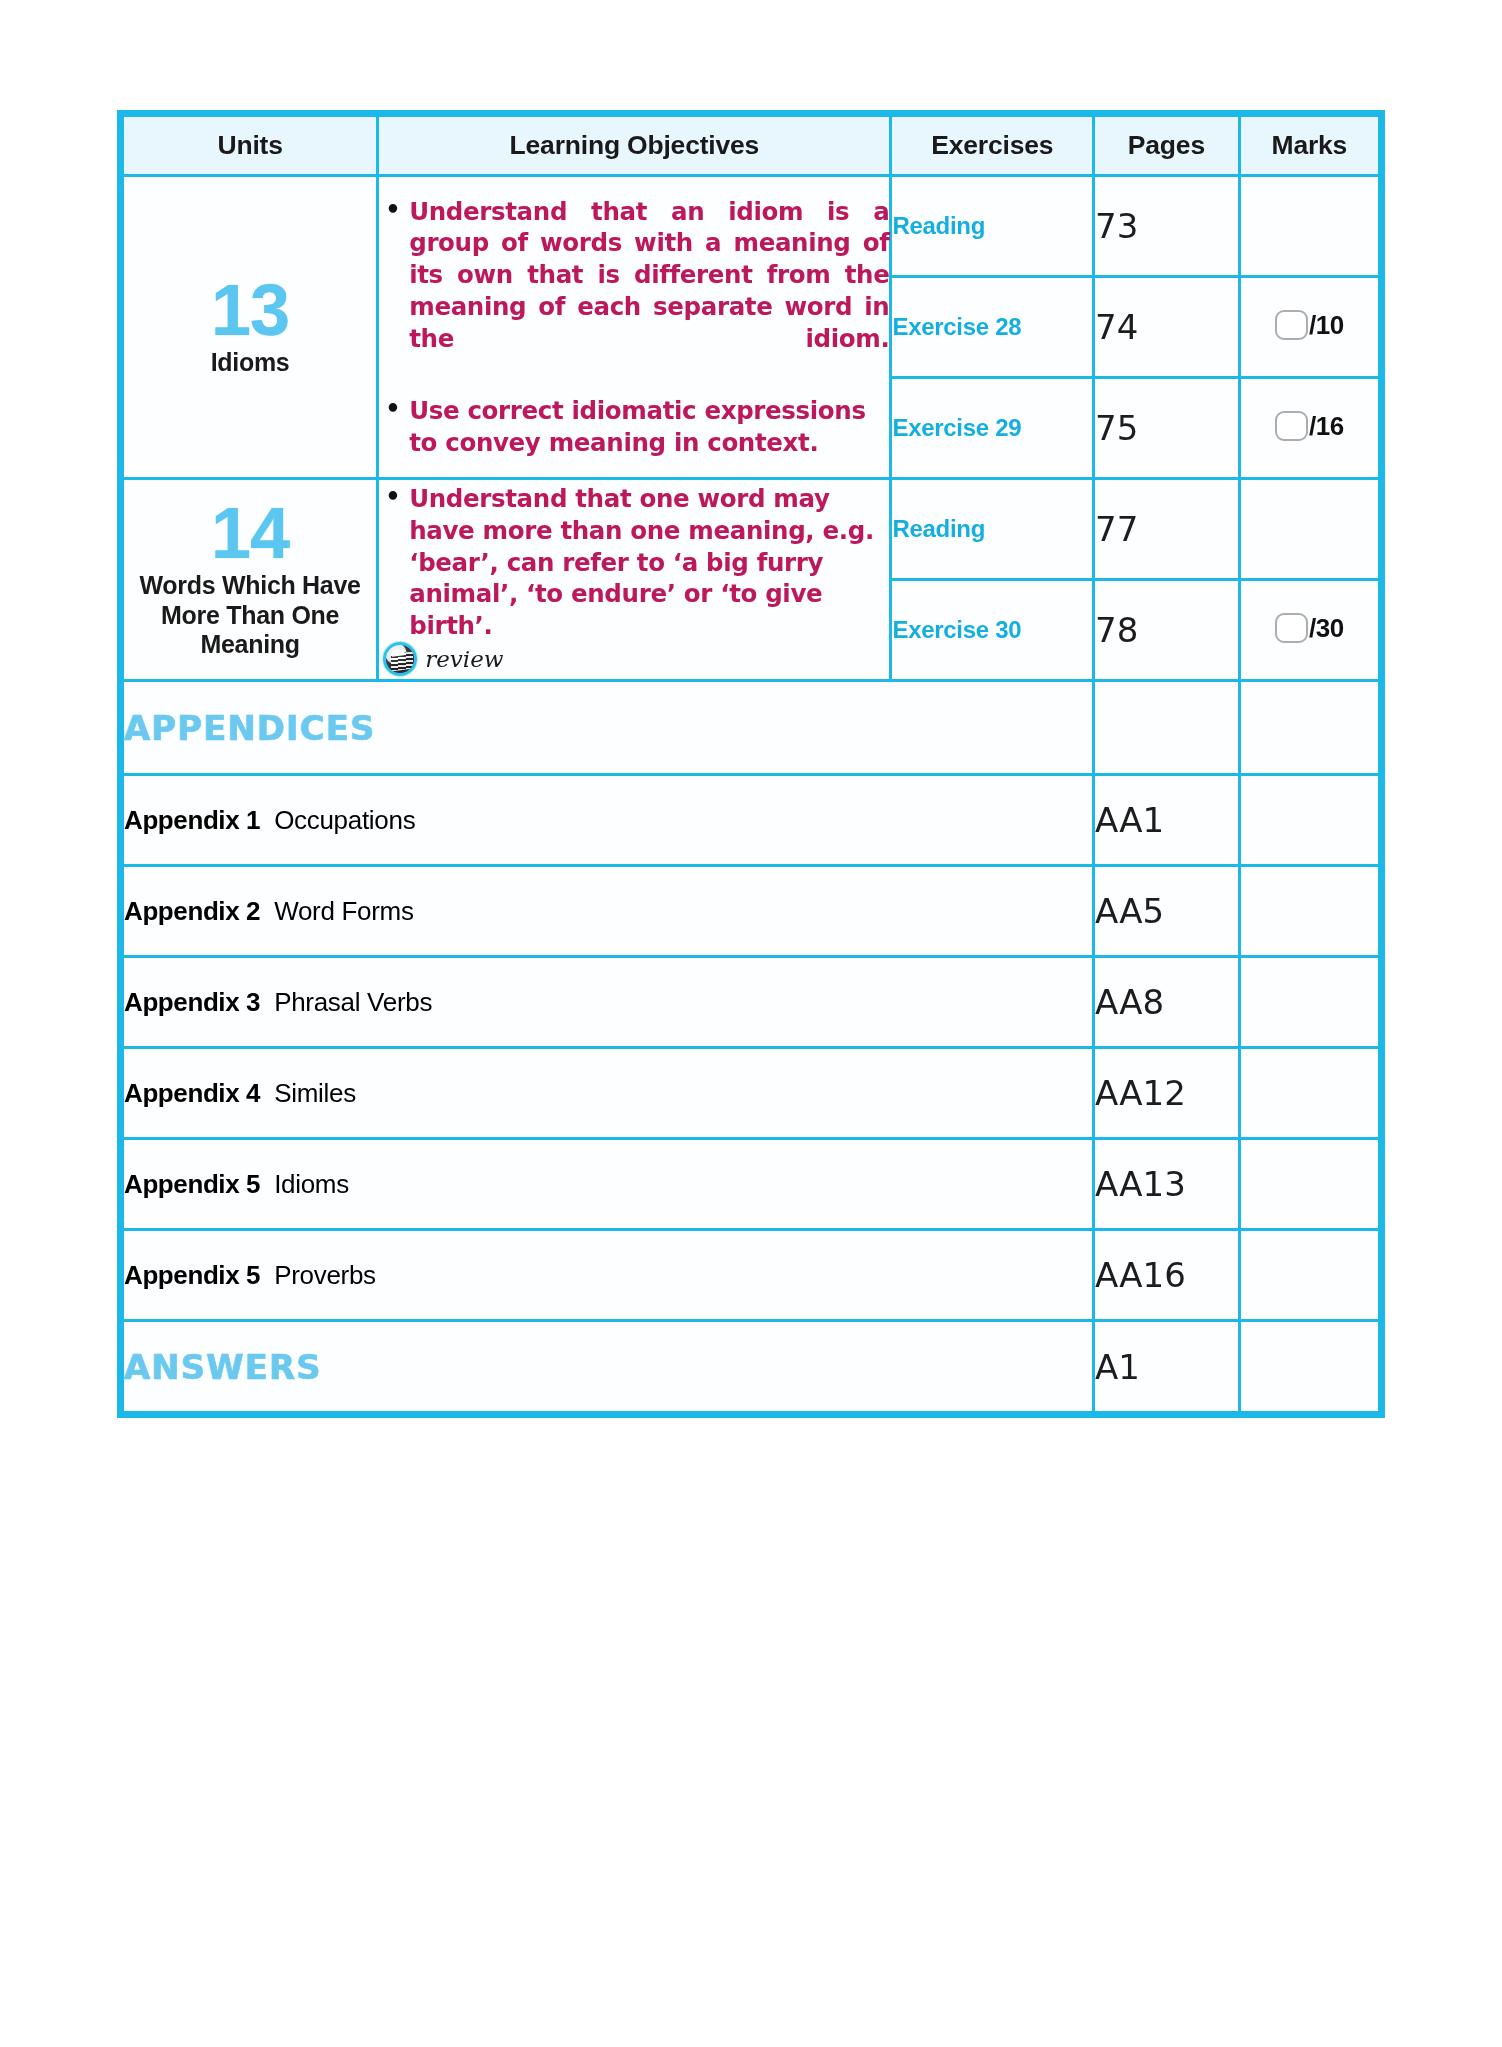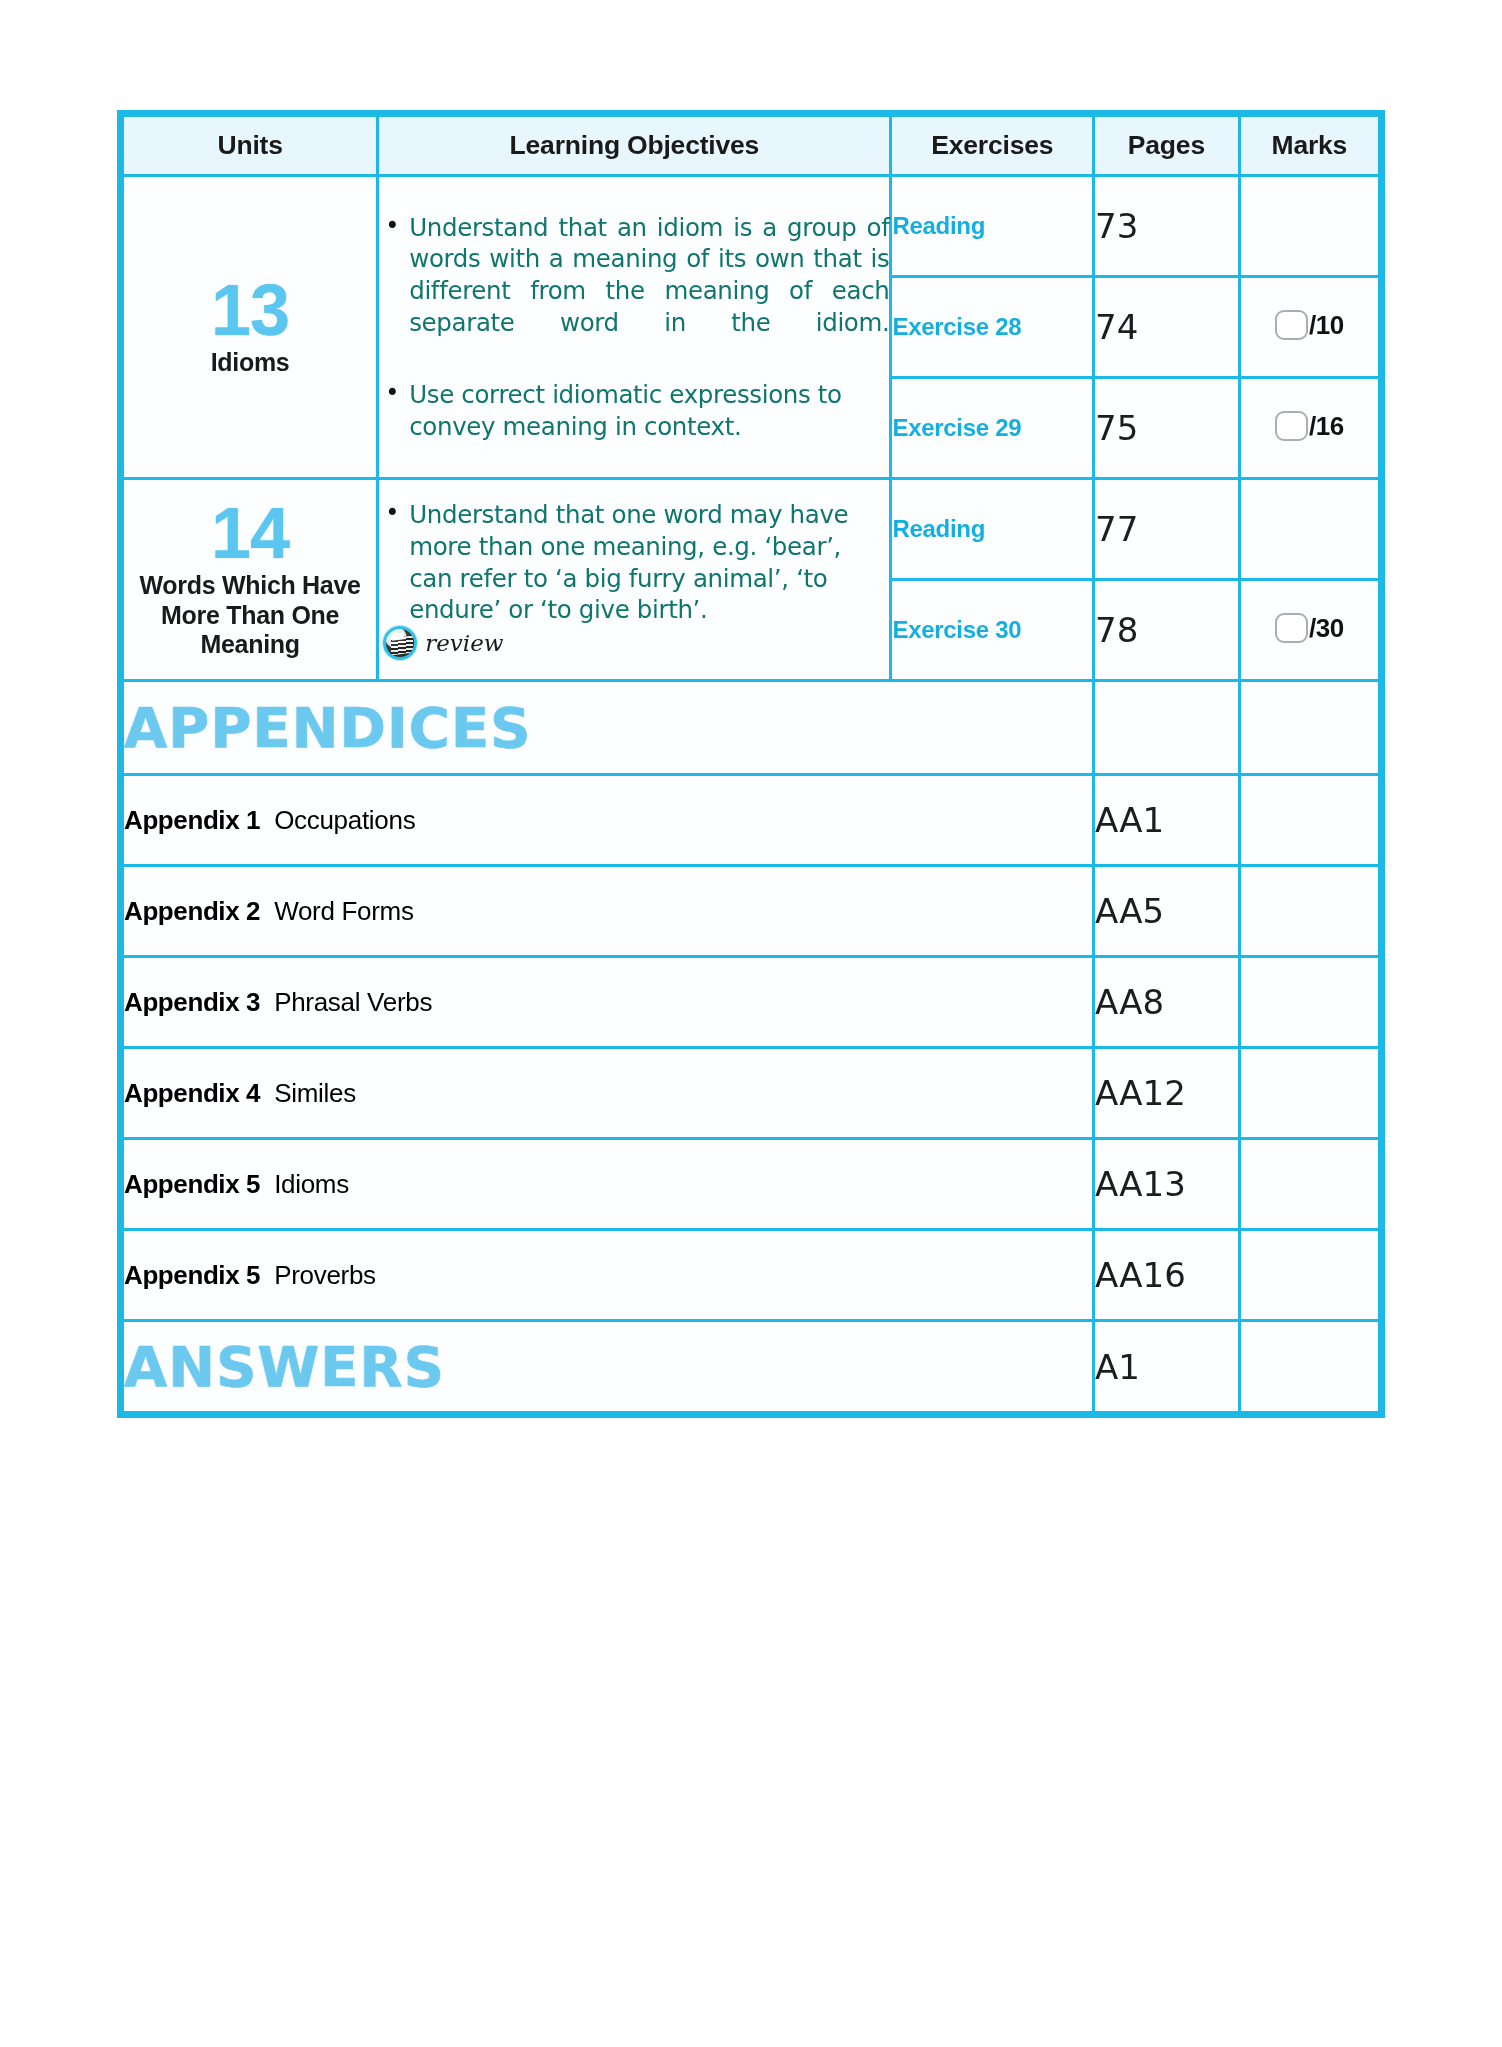--- a/index.html
+++ b/index.html
@@ -85,23 +85,23 @@
   }
   ul.obj-list {
     margin: 0; padding: 0; list-style: none;
   }
   ul.obj-list li {
     position: relative;
     padding-left: 30px;
     margin-bottom: 8px;
     font-size: 24.5px;
     line-height: 1.30;
-    color: #0f766e;
+    color: #be185d;
     font-family: "DejaVu Sans", sans-serif;
-    font-weight: 400;
+    font-weight: 700;
     letter-spacing: -0.35px;
   }
   ul.obj-list li:last-child { margin-bottom: 0; }
   ul.obj-list li::before {
     content: "•";
     position: absolute;
     left: 6px; top: -1px;
     font-size: 24px;
     color: #111;
   }
@@ -190,21 +190,21 @@
     letter-spacing: -0.5px;
   }
 
   
   .banner-cell {
     padding: 14px 0 18px 10px;
     height: 94px;
   }
   .banner-text {
     font-family: "DejaVu Sans", sans-serif;
-    font-size: 56px;
+    font-size: 34px;
     font-weight: bold;
     color: #6BC9F0;
     letter-spacing: 1px;
     line-height: 1;
     -webkit-text-stroke: 0.6px #6BC9F0;
     text-shadow:
        1px 0 0 rgba(255,255,255,0.75),
       -1px 0 0 rgba(160,220,245,0.45);
   }
 

